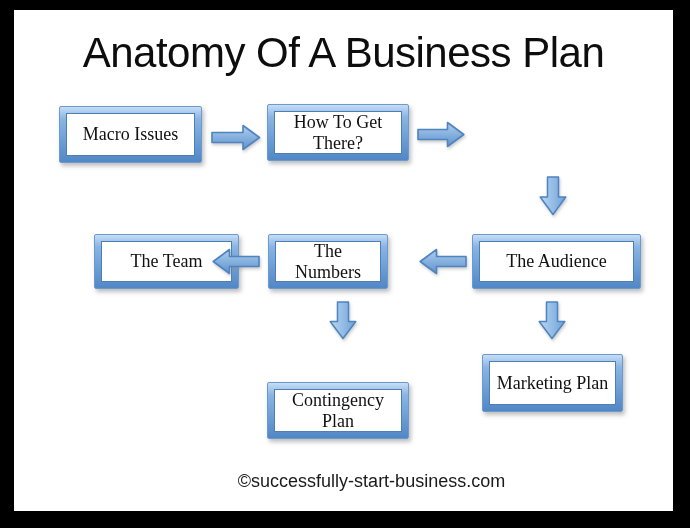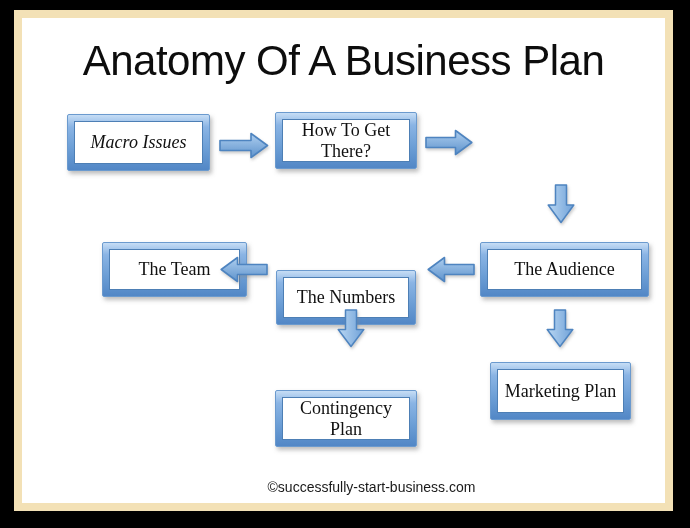--- a/index.html
+++ b/index.html
@@ -8,21 +8,20 @@
     width:690px;height:528px;
     box-sizing:border-box;
     background:#000000;
     padding:10px 17px 17px 14px;
     font-family:"Liberation Sans",sans-serif;
   }
   .mat{
     box-sizing:border-box;
     width:100%;height:100%;
     background:#f3e1b6;
-    padding:8px;
   }
   .canvas{
     position:relative;
     box-sizing:border-box;
     width:100%;height:100%;
     background:#ffffff;
     overflow:hidden;
   }
   .title{
     position:absolute;
@@ -63,30 +62,30 @@
   .arrow{
     position:absolute;
     filter:drop-shadow(1px 2px 1.5px rgba(140,140,140,0.45));
   }
   .footer{
     position:absolute;
     top:461px;
     left:calc(50% + 28px);
     transform:translateX(-50%);
     font-family:"Liberation Sans",sans-serif;
-    font-size:14px;
+    font-size:18px;
     color:#1a1a1a;
     white-space:nowrap;
   }
   
-  .n0{left:45px;top:96px;width:143px;height:57px;font-style:italic;}
+  .n0{left:45px;top:96px;width:143px;height:57px;}
   .n1{left:253px;top:94px;width:142px;height:57px;align-items:center;}
   .n2{left:458px;top:94px;width:143px;height:57px;}
   .n3{left:43px;top:224px;width:145px;height:55px;margin-left:37px;}
-  .n4{left:254px;top:224px;width:140px;height:55px;margin-top:28px;}
+  .n4{left:254px;top:224px;width:120px;height:55px;}
   .n5{left:458px;top:224px;width:169px;height:55px;}
   .n6{left:253px;top:345px;width:142px;height:57px;margin-top:27px;}
   .n7{left:460px;top:344px;width:141px;height:58px;margin-left:8px;}
   
   .ar1{left:197px;top:114px;}
   .ar2{left:403px;top:111px;}
   .ad1{left:525px;top:166px;}
   .al1{left:198px;top:238px;}
   .al2{left:405px;top:238px;}
   .ad2{left:315px;top:291px;}

